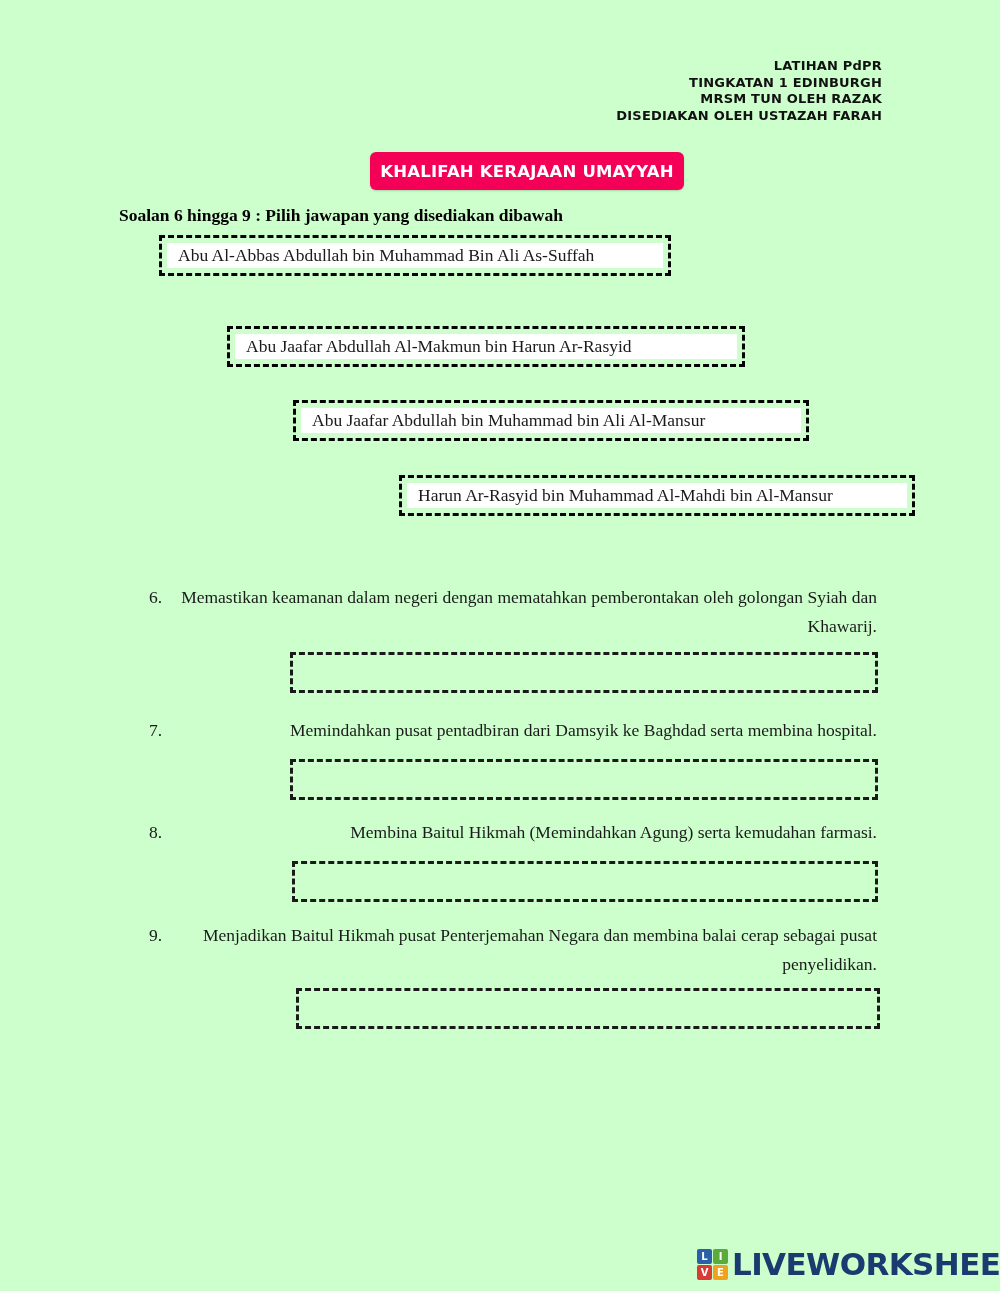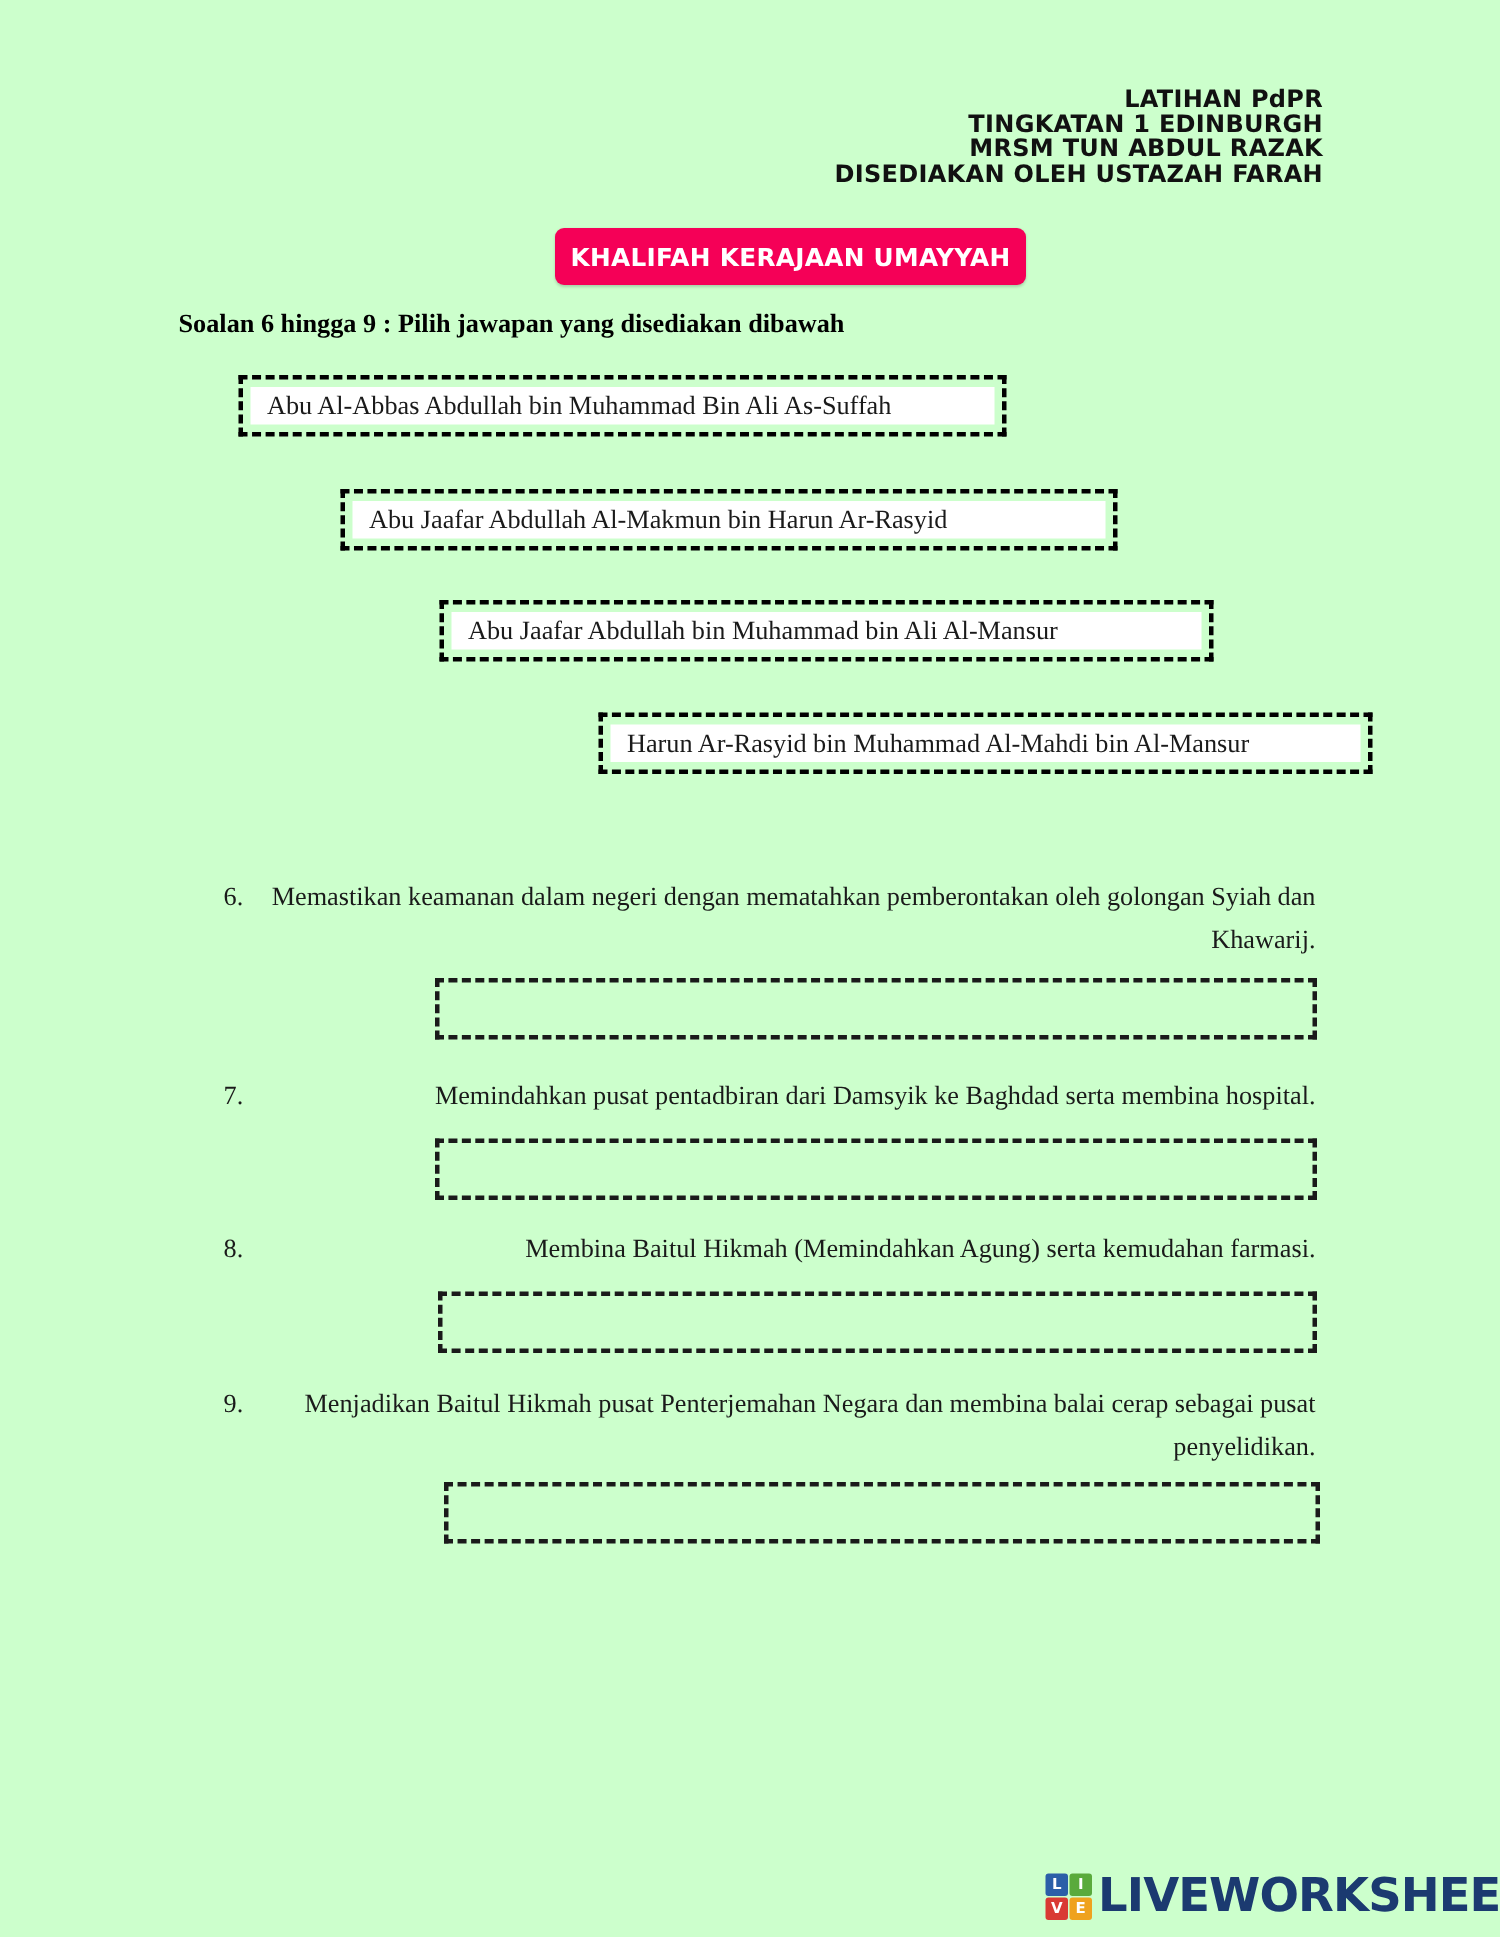--- a/index.html
+++ b/index.html
@@ -22,21 +22,21 @@
   }
 
   
   .doc-header {
     position: absolute;
     top: 58px;
     right: 118px;
     text-align: right;
     font-family: "DejaVu Sans", sans-serif;
     font-weight: bold;
-    font-size: 16px;
+    font-size: 13px;
     line-height: 16.5px;
     letter-spacing: 0.2px;
     color: #111111;
   }
   .doc-header div { white-space: nowrap; }
 
   
   .title-banner {
     position: absolute;
     top: 152px;
@@ -94,21 +94,21 @@
   .option-box .label {
     position: relative;
     z-index: 2;
     font-family: "Liberation Serif", serif;
     font-size: 17.5px;
     color: #1a1a1a;
     padding-left: 16px;
     white-space: nowrap;
   }
 
-  #option-1 { left: 159px;  top: 250px; width: 512px; height: 41px; }
+  #option-1 { left: 159px;  top: 235px; width: 512px; height: 41px; }
   #option-2 { left: 227px;  top: 326px; width: 518px; height: 41px; }
   #option-3 { left: 293px;  top: 400px; width: 516px; height: 41px; }
   #option-4 { left: 375px;  top: 475px; width: 516px; height: 41px; margin-left: 24px; }
 
   
   .question {
     position: absolute;
     display: flex;
     font-family: "Liberation Serif", serif;
     font-size: 17.5px;
@@ -184,21 +184,21 @@
   }
 </style>
 </head>
 <body>
 
 <div class="page">
 
   <div class="doc-header">
     <div>LATIHAN PdPR</div>
     <div>TINGKATAN 1 EDINBURGH</div>
-    <div>MRSM TUN ABDUL RAZAK</div>
+    <div>MRSM TUN OLEH RAZAK</div>
     <div>DISEDIAKAN OLEH USTAZAH FARAH</div>
   </div>
 
   <div class="title-banner">
     <span>KHALIFAH KERAJAAN UMAYYAH</span>
   </div>
 
   <div class="instruction">Soalan 6 hingga 9 : Pilih jawapan yang disediakan dibawah</div>
 
   <div class="option-box" id="option-1">

